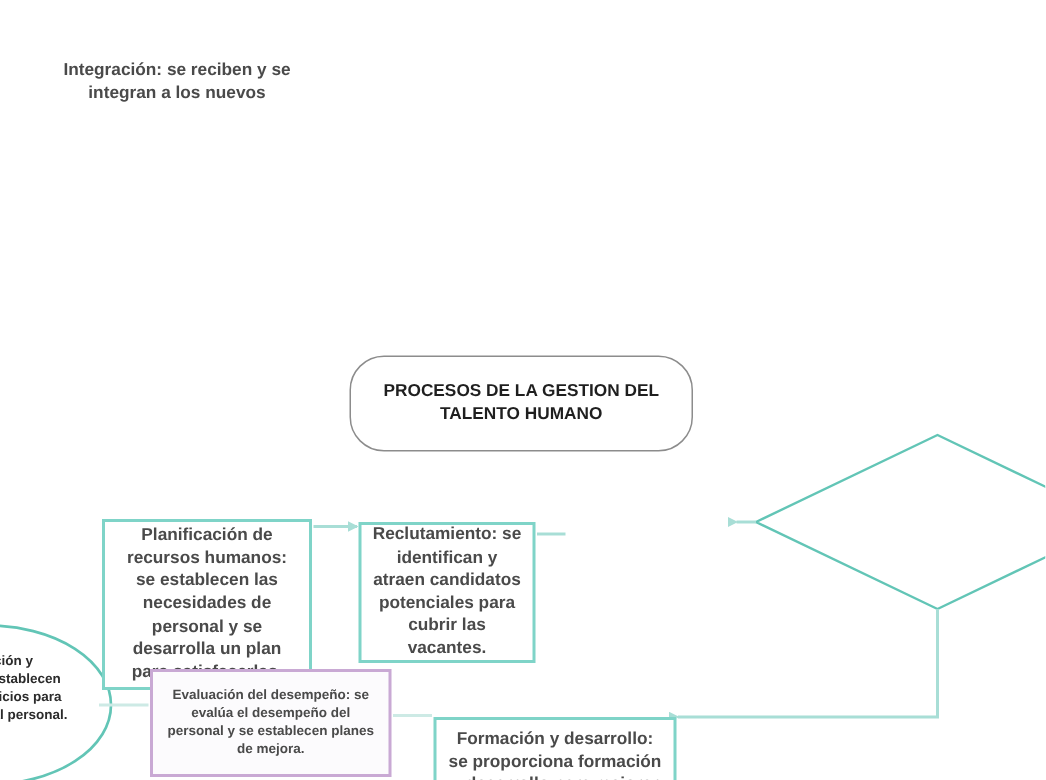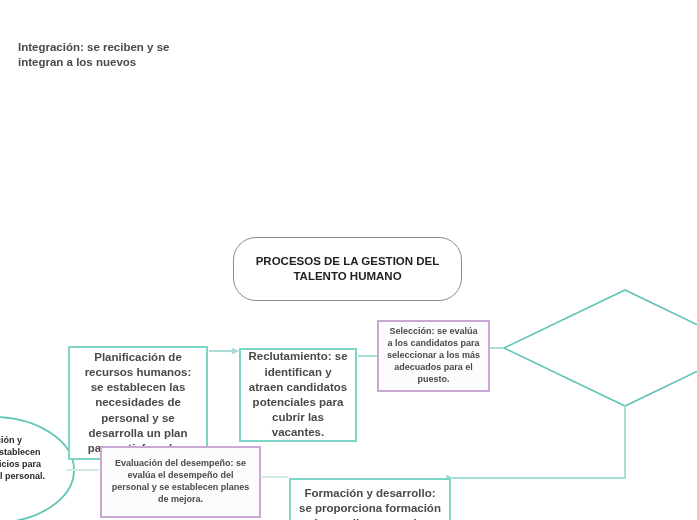--- a/index.html
+++ b/index.html
@@ -101,21 +101,21 @@
     font-size: 11.5px;
     padding: 0 8px;
     align-items: flex-start;
     padding-top: 6px;
   }
   #node-integracion-text {
     position: absolute;
     left: 18px;
     top: 40px;
     width: 200px;
-    text-align: left;
+    text-align: center;
     font-weight: bold;
     font-size: 11.5px;
     line-height: 1.32;
     color: #4a4a4a;
     z-index: 4;
   }
   #node-compensacion-text {
     position: absolute;
     left: -75px;
     top: 434px;
@@ -169,23 +169,20 @@
   </div>
 
   <div class="node rect-teal" id="node-planificacion">
     <span class="nd-text">Planificación de recursos humanos: se establecen las necesidades de personal y se desarrolla un plan para satisfacerlas.</span>
   </div>
 
   <div class="node rect-teal" id="node-reclutamiento">
     <span class="nd-text">Reclutamiento: se identifican y atraen candidatos potenciales para cubrir las vacantes.</span>
   </div>
 
-  <div class="node rect-purple" id="node-seleccion">
-    <span class="nd-text">Selección: se evalúa a los candidatos para seleccionar a los más adecuados para el puesto.</span>
-  </div>
 
   <div class="node rect-purple" id="node-evaluacion">
     <span class="nd-text">Evaluación del desempeño: se evalúa el desempeño del personal y se establecen planes de mejora.</span>
   </div>
 
   <div class="node rect-teal" id="node-formacion">
     <span class="nd-text">Formación y desarrollo: se proporciona formación y desarrollo para mejorar las habilidades y competencias del personal.</span>
   </div>
 
   <div id="node-integracion-text">Integración: se reciben y se integran a los nuevos</div>

